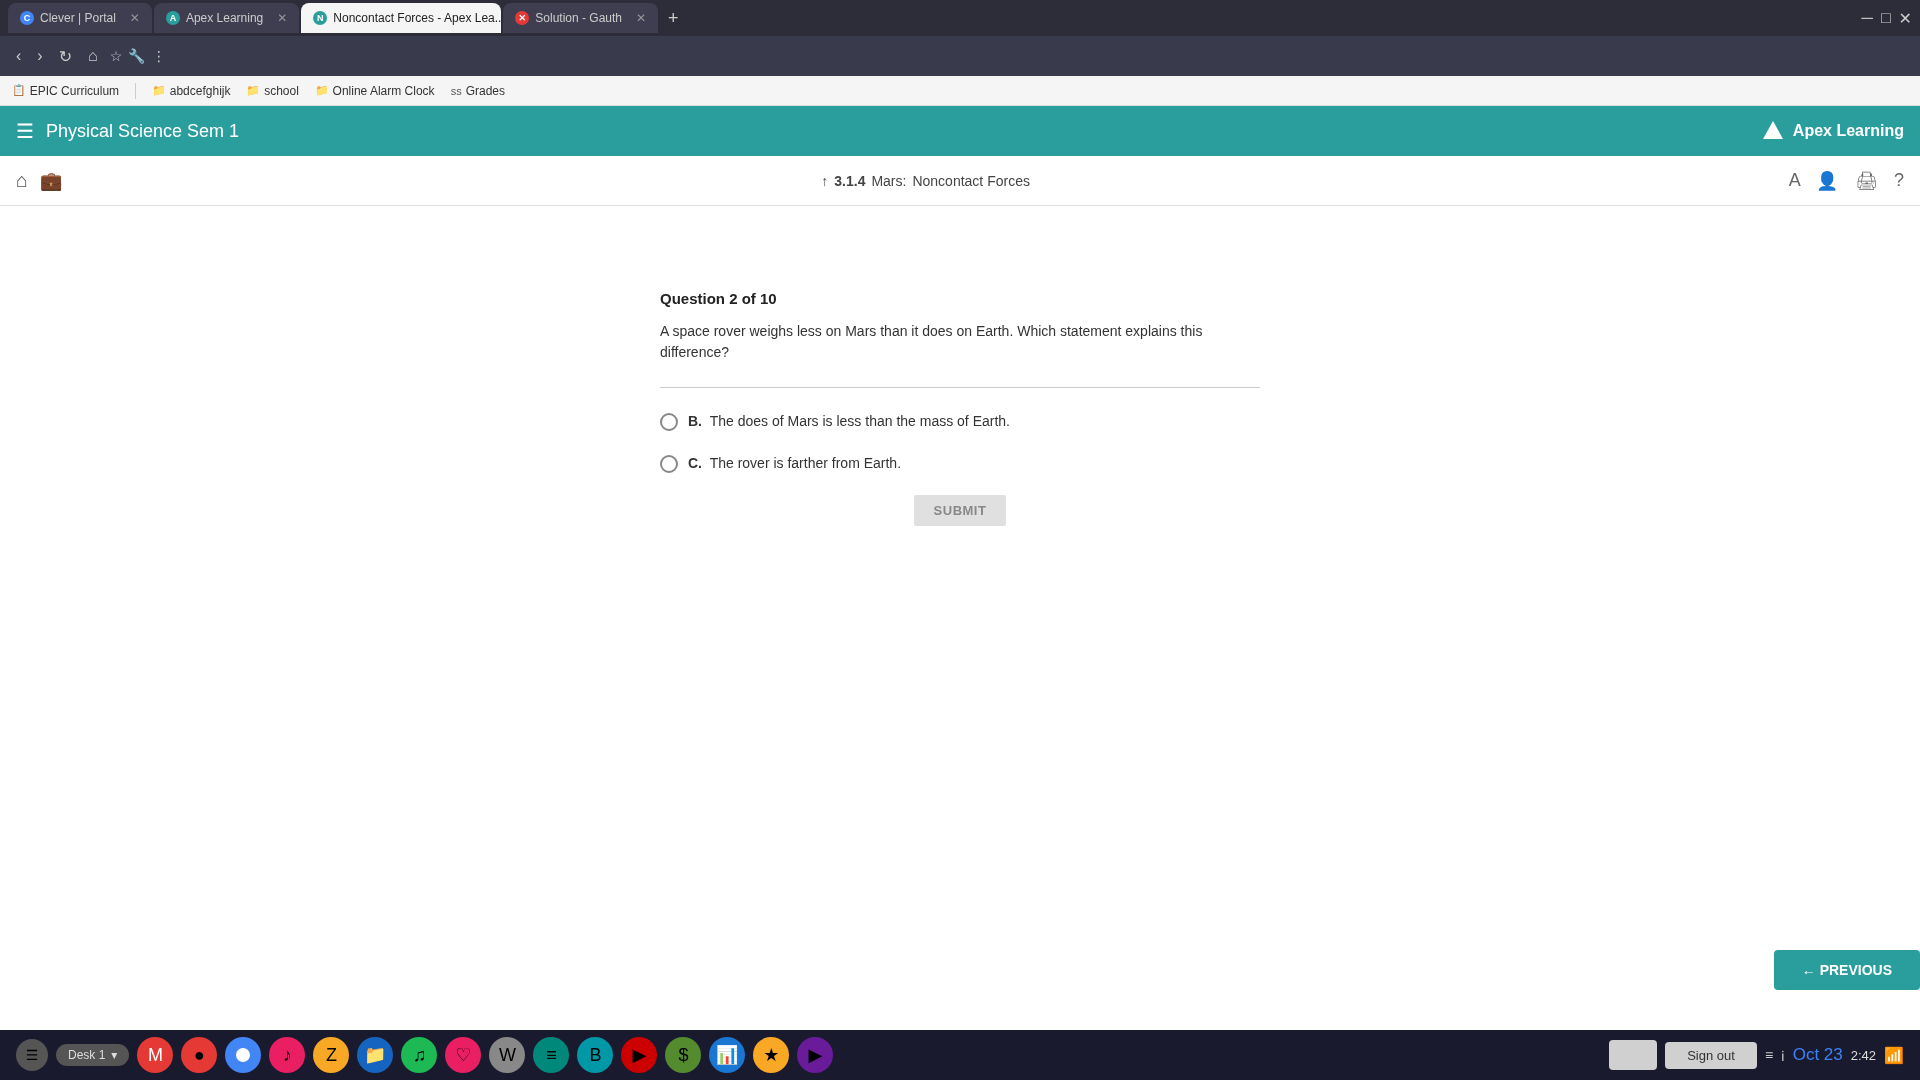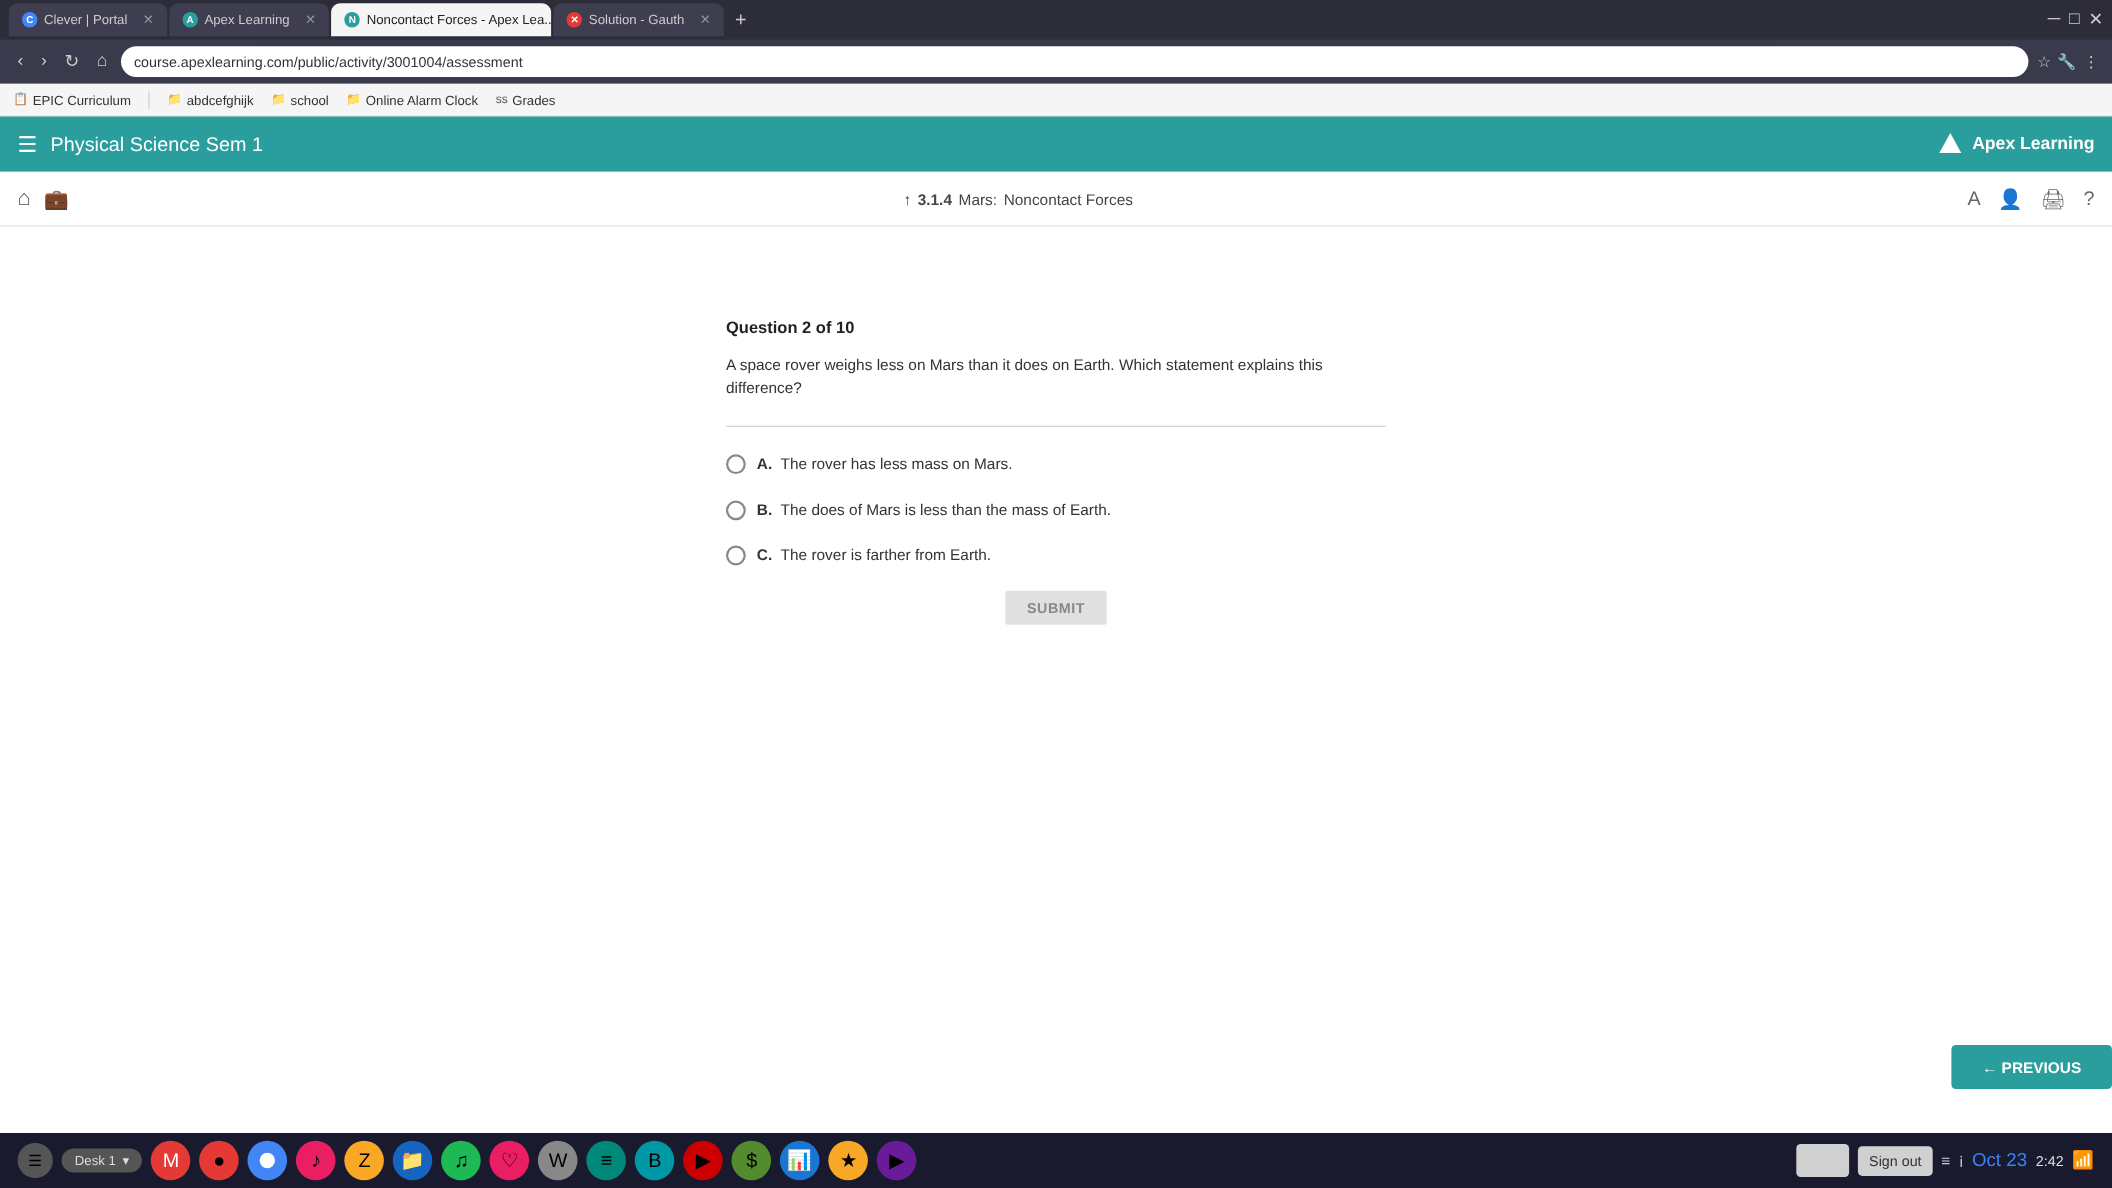--- a/index.html
+++ b/index.html
@@ -57,21 +57,21 @@
     
     .bottom-nav { position: absolute; bottom: 90px; left: 0; right: 0; display: flex; justify-content: flex-end; }
     .prev-btn { background: #2a9d9d; color: white; border: none; padding: 12px 28px; font-size: 14px; font-weight: 600; cursor: pointer; display: flex; align-items: center; gap: 8px; border-radius: 4px; }
 
     
     .taskbar { position: absolute; bottom: 0; left: 0; right: 0; height: 50px; background: #1a1a2e; display: flex; align-items: center; padding: 0 16px; gap: 8px; }
     .taskbar-circle { width: 32px; height: 32px; border-radius: 50%; display: flex; align-items: center; justify-content: center; font-size: 14px; cursor: pointer; }
     .taskbar-desk { background: #555; color: white; border-radius: 16px; padding: 4px 12px; font-size: 12px; display: flex; align-items: center; gap: 6px; color: #ddd; }
     .taskbar-spacer { flex: 1; }
     .taskbar-right { display: flex; align-items: center; gap: 8px; }
-    .sign-out-btn { background: #d0d0d0; color: #333; border: none; padding: 6px 10px; border-radius: 4px; font-size: 13px; cursor: pointer; }
+    .sign-out-btn { background: #d0d0d0; color: #333; border: none; padding: 6px 22px; border-radius: 4px; font-size: 13px; cursor: pointer; }
     .taskbar-date { color: #3b82f6; font-size: 17px; text-align: right; }
     .taskbar-time { color: #ddd; font-size: 13px; }
     .taskbar-wifi { color: #ddd; font-size: 16px; }
     .taskbar-circle-app { width: 36px; height: 36px; border-radius: 50%; overflow: hidden; display: flex; align-items: center; justify-content: center; font-size: 18px; cursor: pointer; }
 
     
     .bg-red { background: #e53935; }
   </style>
 </head>
 <body>
@@ -102,23 +102,20 @@
     <div style="flex:1"></div>
     <span style="color:#ccc; font-size:16px; cursor:pointer; margin-right:6px;">─</span>
     <span style="color:#ccc; font-size:16px; cursor:pointer; margin-right:6px;">□</span>
     <span style="color:#ccc; font-size:16px; cursor:pointer;">✕</span>
   </div>
   <div class="nav-bar">
     <button class="nav-btn">‹</button>
     <button class="nav-btn">›</button>
     <button class="nav-btn">↻</button>
     <button class="nav-btn">⌂</button>
-    <div class="url-bar">
-      <span>course.apexlearning.com/public/activity/3001004/assessment</span>
-    </div>
     <div class="nav-icons">
       <button class="nav-icon-btn">☆</button>
       <button class="nav-icon-btn">🔧</button>
       <button class="nav-icon-btn">⋮</button>
     </div>
   </div>
   <div class="bookmarks-bar">
     <div class="bookmark-item">
       <span class="bookmark-icon">📋</span>
       <span>EPIC Curriculum</span>
@@ -170,27 +167,20 @@
     <button class="header-action-btn">?</button>
   </div>
 </div>
 
 <div class="main-content">
   <div class="quiz-container">
     <div class="question-header">Question 2 of 10</div>
     <div class="question-text">A space rover weighs less on Mars than it does on Earth. Which statement explains this difference?</div>
     <hr class="divider">
 
-    <label class="answer-option">
-      <input type="radio" class="radio-btn" name="answer" style="">
-      <span class="option-label">
-        <span class="option-letter">A.</span>
-        <span>The rover has less mass on Mars.</span>
-      </span>
-    </label>
 
     <label class="answer-option">
       <input type="radio" class="radio-btn" name="answer" style="">
       <span class="option-label">
         <span class="option-letter">B.</span>
         <span>The does of Mars is less than the mass of Earth.</span>
       </span>
     </label>
 
     <label class="answer-option">

